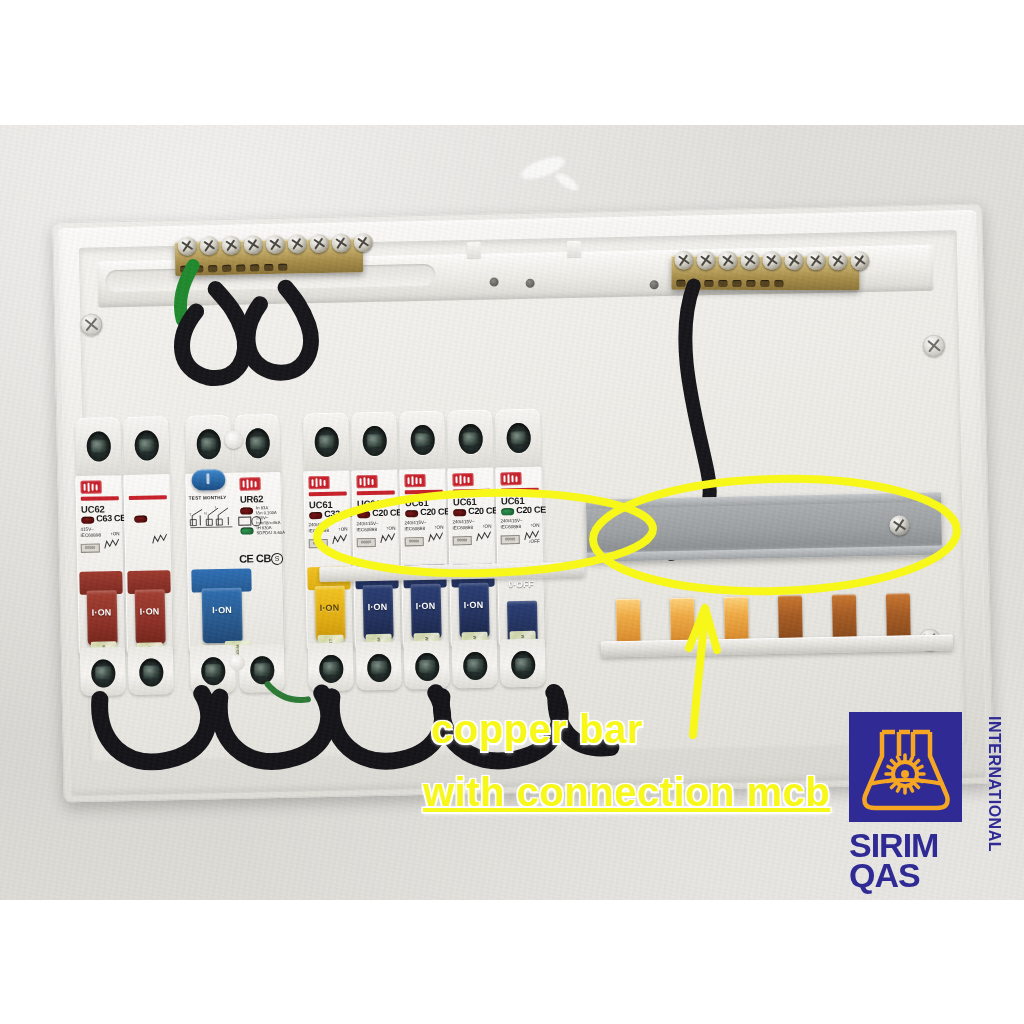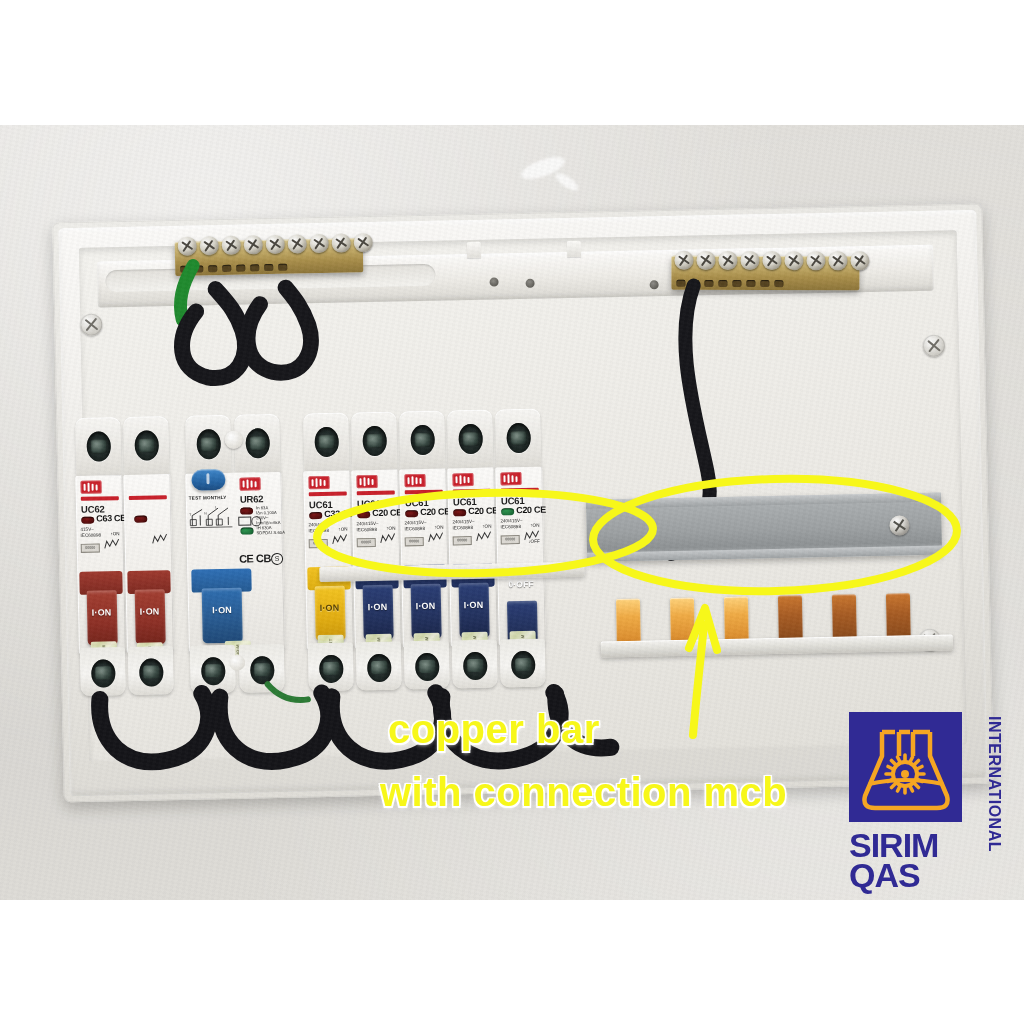--- a/index.html
+++ b/index.html
@@ -161,21 +161,21 @@
       background:linear-gradient(180deg,#f6f5f2,#e0dfd9 55%,#c9c7c1);
       box-shadow:0 2px 4px rgba(0,0,0,.25), inset 0 1px 0 rgba(255,255,255,.9);}
   .cspine2{position:absolute;left:260px;top:350px;width:265px;height:15px;border-radius:2px;
       background:linear-gradient(180deg,#f7f6f3,#e3e1db 55%,#cbc9c3);
       box-shadow:0 2px 4px rgba(0,0,0,.22);}
 
   
   #anno{position:absolute;left:0;top:0;width:1024px;height:1024px;pointer-events:none;}
   .anno-text{position:absolute;font-family:"Liberation Sans",sans-serif;font-weight:700;
       color:#f7f71a;font-size:40px;line-height:44px;letter-spacing:.5px;
-      text-shadow:0 0 2px #fff,0 0 3px #fff,1.5px 1.5px 0 #fff,-1.5px 1.5px 0 #fff,1.5px -1.5px 0 #fff,-1.5px -1.5px 0 #fff,0 2px 4px rgba(255,255,255,.9);}
+      text-shadow:0 0 2px #fff,0 0 3px #fff,1.5px 1.5px 0 #fff,-1.5px 1.5px 0 #fff,1.5px -1.5px 0 #fff,-1.5px -1.5px 0 #fff,0 2px 4px rgba(255,255,255,.9);margin-left:43px;}
 
   
   #sirimlogo{position:absolute;left:845px;top:708px;width:160px;height:185px;}
   .sq-block{position:absolute;left:4px;top:4px;width:113px;height:110px;background:#302a94;}
   .sq-word{position:absolute;font-weight:700;color:#302a94;font-size:34px;line-height:34px;letter-spacing:-1px;}
   .sq-intl{position:absolute;right:2px;top:8px;font-weight:700;color:#302a94;font-size:16px;letter-spacing:.5px;
       writing-mode:vertical-rl;white-space:nowrap;}
 </style>
 </head>
 <body>
@@ -609,21 +609,21 @@
   </div>
 
   <svg id="anno" viewBox="0 0 1024 1024">
     <ellipse cx="485" cy="533" rx="168" ry="40" fill="none" stroke="#f7f71a" stroke-width="8" transform="rotate(-1.5 485 533)"></ellipse>
     <ellipse cx="775" cy="535" rx="182" ry="56" fill="none" stroke="#f7f71a" stroke-width="8" transform="rotate(-1.5 775 535)"></ellipse>
     <path d="M693,735 C697,690 701,655 704,625" stroke="#f7f71a" stroke-width="8" fill="none" stroke-linecap="round"></path>
     <path d="M689,648 L705,608 L717,650" fill="none" stroke="#f7f71a" stroke-width="8" stroke-linecap="round" stroke-linejoin="round"></path>
   </svg>
 
   <div class="anno-text" style="left:388px;top:707px;">copper bar</div>
-  <div class="anno-text" style="left:380px;top:770px;">with connection mcb</div>
+  <div class="anno-text" style="left:380px;top:770px;text-decoration:underline;">with connection mcb</div>
 
   <div id="sirimlogo">
     <div class="sq-block"></div>
     <svg width="113" height="110" viewBox="0 0 113 110" style="position:absolute;left:4px;top:4px;">
 
       <path d="M33,20 L33,44 L16,84 Q13,96 26,96 L88,96 Q101,96 98,84 L81,44 L81,20" fill="none" stroke="#f5a623" stroke-width="4.5" stroke-linejoin="round"></path>
       <path d="M50,20 L50,44" fill="none" stroke="#f5a623" stroke-width="4.5"></path>
       <path d="M64,20 L64,44" fill="none" stroke="#f5a623" stroke-width="4.5"></path>
       <path d="M33,20 L46,20 M50,20 L61,20 M64,20 L81,20" stroke="#f5a623" stroke-width="4.5" fill="none"></path>
       <path d="M20,72 Q56,64 94,72" fill="none" stroke="#f5a623" stroke-width="4"></path>

